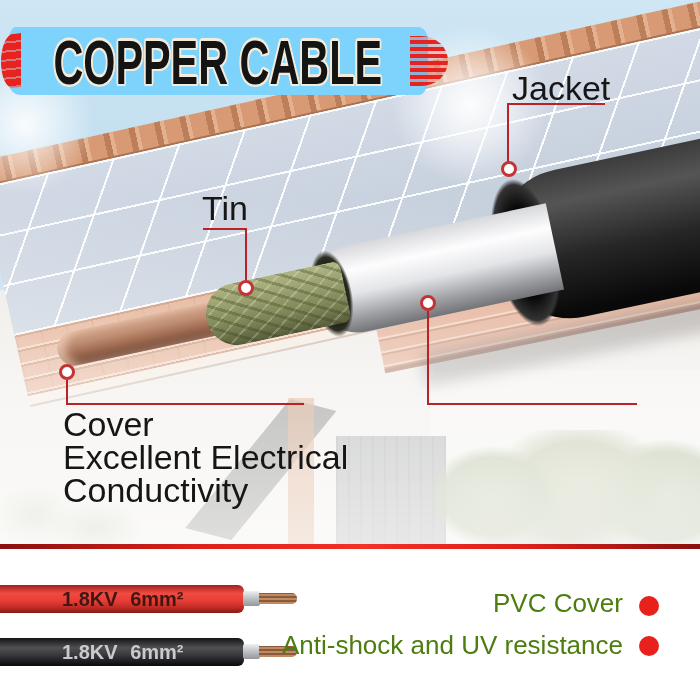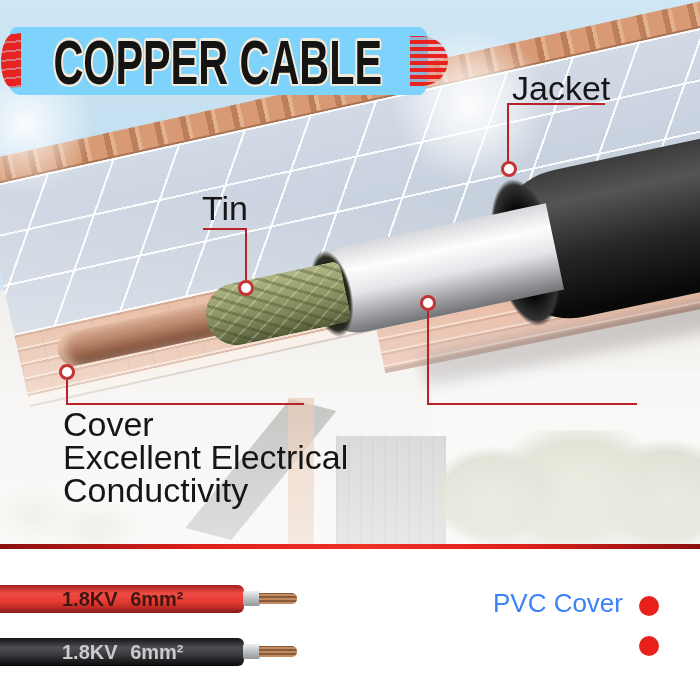--- a/index.html
+++ b/index.html
@@ -108,21 +108,21 @@
        border-radius:0 6px 6px 0;font-size:20px;font-weight:bold;line-height:28px;
        padding-left:62px;box-sizing:border-box;word-spacing:7px;}
   .redBody{top:585px;color:#421713;
        background:linear-gradient(to bottom,#9e221f,#f04b42 30%,#e73c35 58%,#c02b25 80%,#841b17);}
   .blackBody{top:638px;color:#c9cacc;
        background:linear-gradient(to bottom,#141416,#505054 35%,#3a3a3e 60%,#1b1b1d 85%,#0a0a0b);}
   .ferrule{position:absolute;width:17px;height:15px;z-index:5;
        background:linear-gradient(to bottom,#eef0f2,#b9bcc0 55%,#94989c);border-radius:2px;}
   .strand{position:absolute;width:38px;height:11px;z-index:5;border-radius:0 5px 5px 0;
        background:repeating-linear-gradient(0deg,#c28a60 0 2px,#8a5a3c 2px 4px);}
-  .feat{position:absolute;right:77px;color:#3b82f6;font-size:26px;line-height:28px;z-index:5;white-space:nowrap;}
+  .feat{position:absolute;right:77px;color:#4d7c0f;font-size:26px;line-height:28px;z-index:5;white-space:nowrap;}
   .dot{position:absolute;left:639px;width:20px;height:20px;border-radius:50%;background:#e8211d;z-index:5;}
 </style>
 </head>
 <body>
 
 <div id="stage">
 
   <div class="photo">
     <div class="sky"></div>
     <div class="house">
@@ -189,15 +189,16 @@
   <div class="bcable redBody">1.8KV 6mm²</div>
   <div class="ferrule" style="left:243px;top:591px;"></div>
   <div class="strand" style="left:259px;top:593px;"></div>
 
   <div class="bcable blackBody">1.8KV 6mm²</div>
   <div class="ferrule" style="left:243px;top:644px;"></div>
   <div class="strand" style="left:259px;top:646px;"></div>
 
   <div class="feat" style="top:589px;">PVC Cover</div>
   <div class="dot" style="top:596px;"></div>
+  <div class="feat" style="top:631px;">Anti-shock and UV resistance</div>
   <div class="dot" style="top:636px;"></div>
 
 </div>
 
 </body></html>

